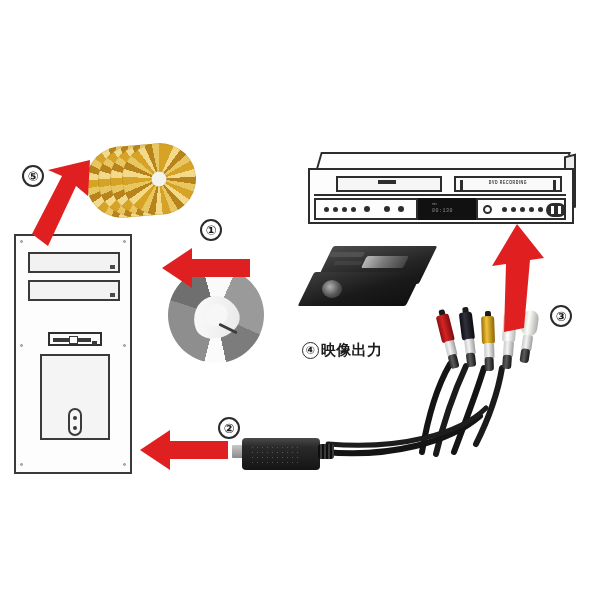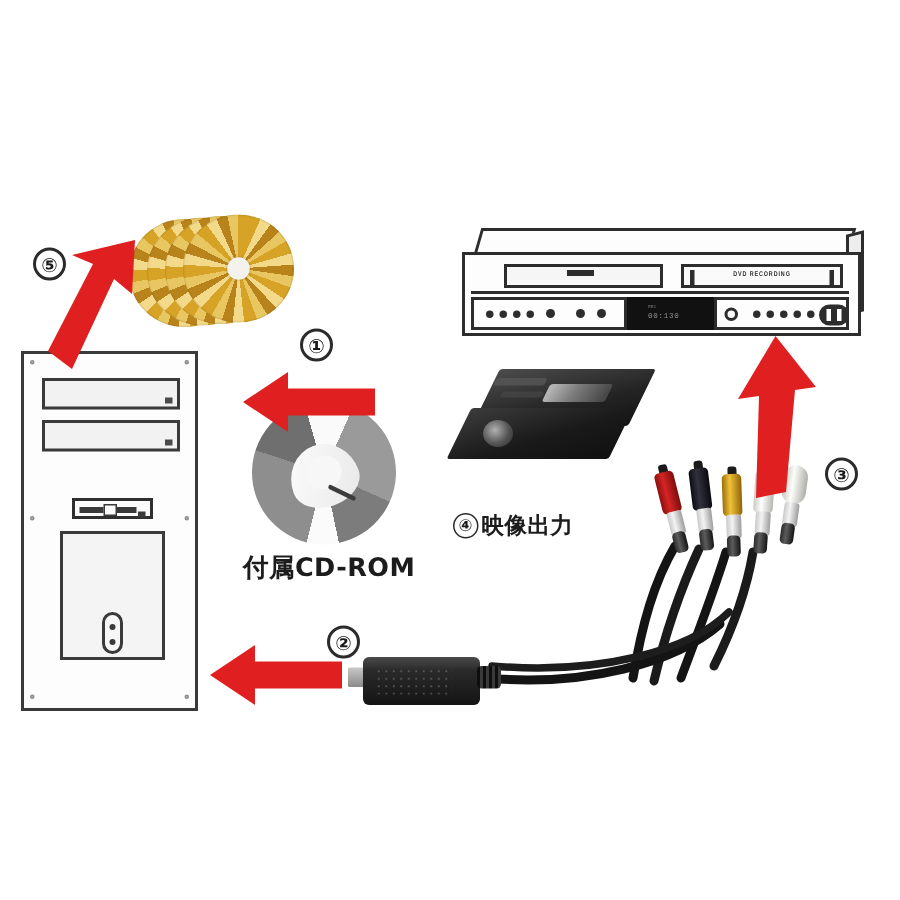--- a/index.html
+++ b/index.html
@@ -333,21 +333,20 @@
       <div class="gold-hub"></div>
     </div>
   </div>
 
   <div class="abs" id="silver-cd">
     <div class="silver-disc"></div>
     <div class="silver-swoosh"></div>
     <div class="silver-hub"></div>
     <div class="silver-tail"></div>
   </div>
-  <div class="jp-label" id="label-cdrom">付属CD-ROM</div>
 
   <div class="abs" id="vcr">
     <div class="vcr-top"></div>
     <div class="vcr-sidebevel"></div>
     <div class="vcr-body">
 
       <div class="vcr-upper-row">
         <div class="vhs-slot"></div>
         <div class="dvd-tray">
           <div class="tray-bar-l"></div>

